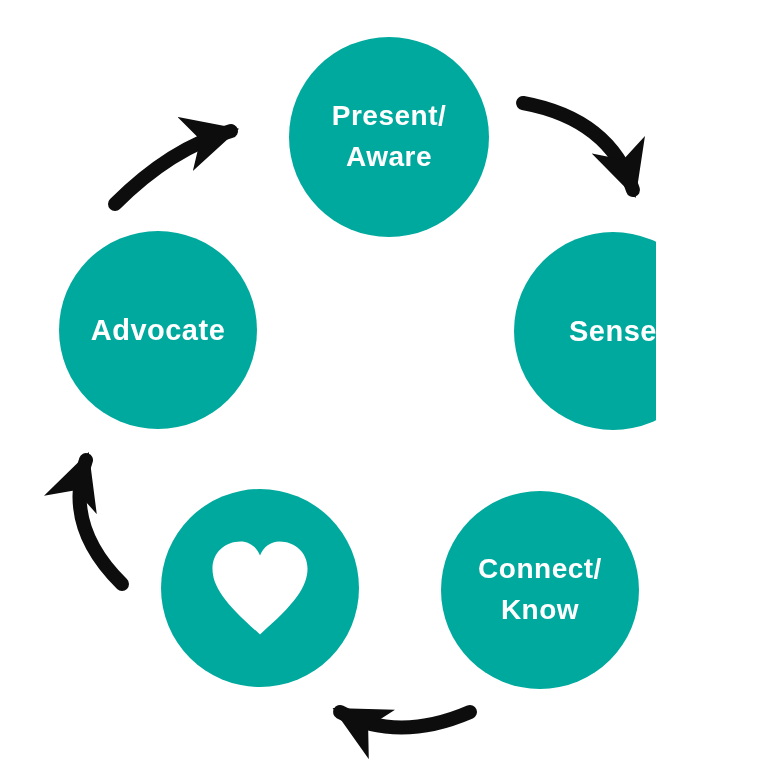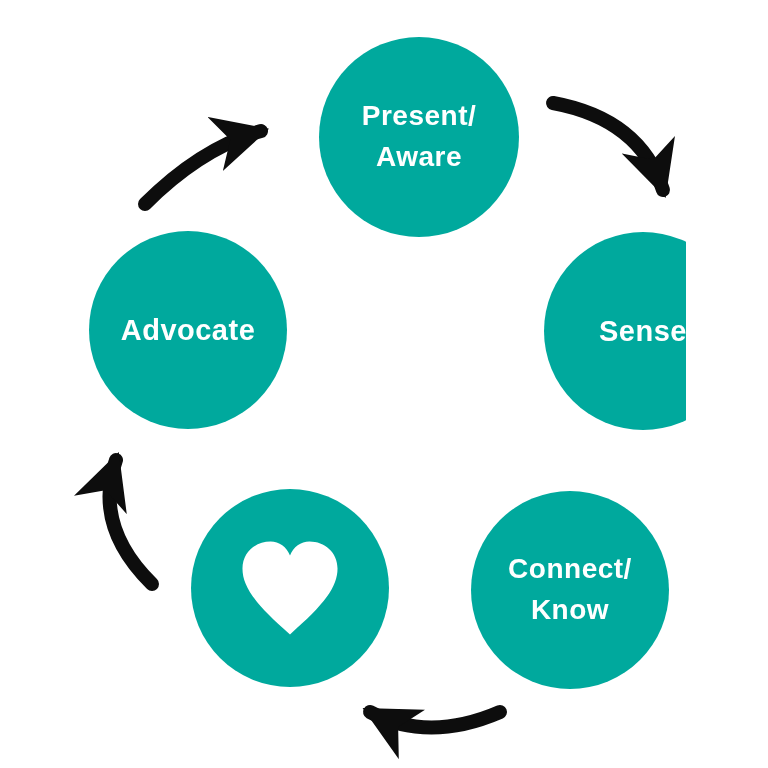--- a/index.html
+++ b/index.html
@@ -7,21 +7,20 @@
     padding: 0;
     background: #ffffff;
   }
   .canvas {
     position: relative;
     width: 656px;
     height: 768px;
     background: var(--bg-color, #ffffff);
     font-family: "Liberation Sans", "DejaVu Sans", sans-serif;
     overflow: hidden;
-    margin-left: 30px;
   }
   .arrow-layer {
     position: absolute;
     left: 0;
     top: 0;
     width: 768px;
     height: 768px;
     pointer-events: none;
   }
   .arrow-layer path.shaft {

